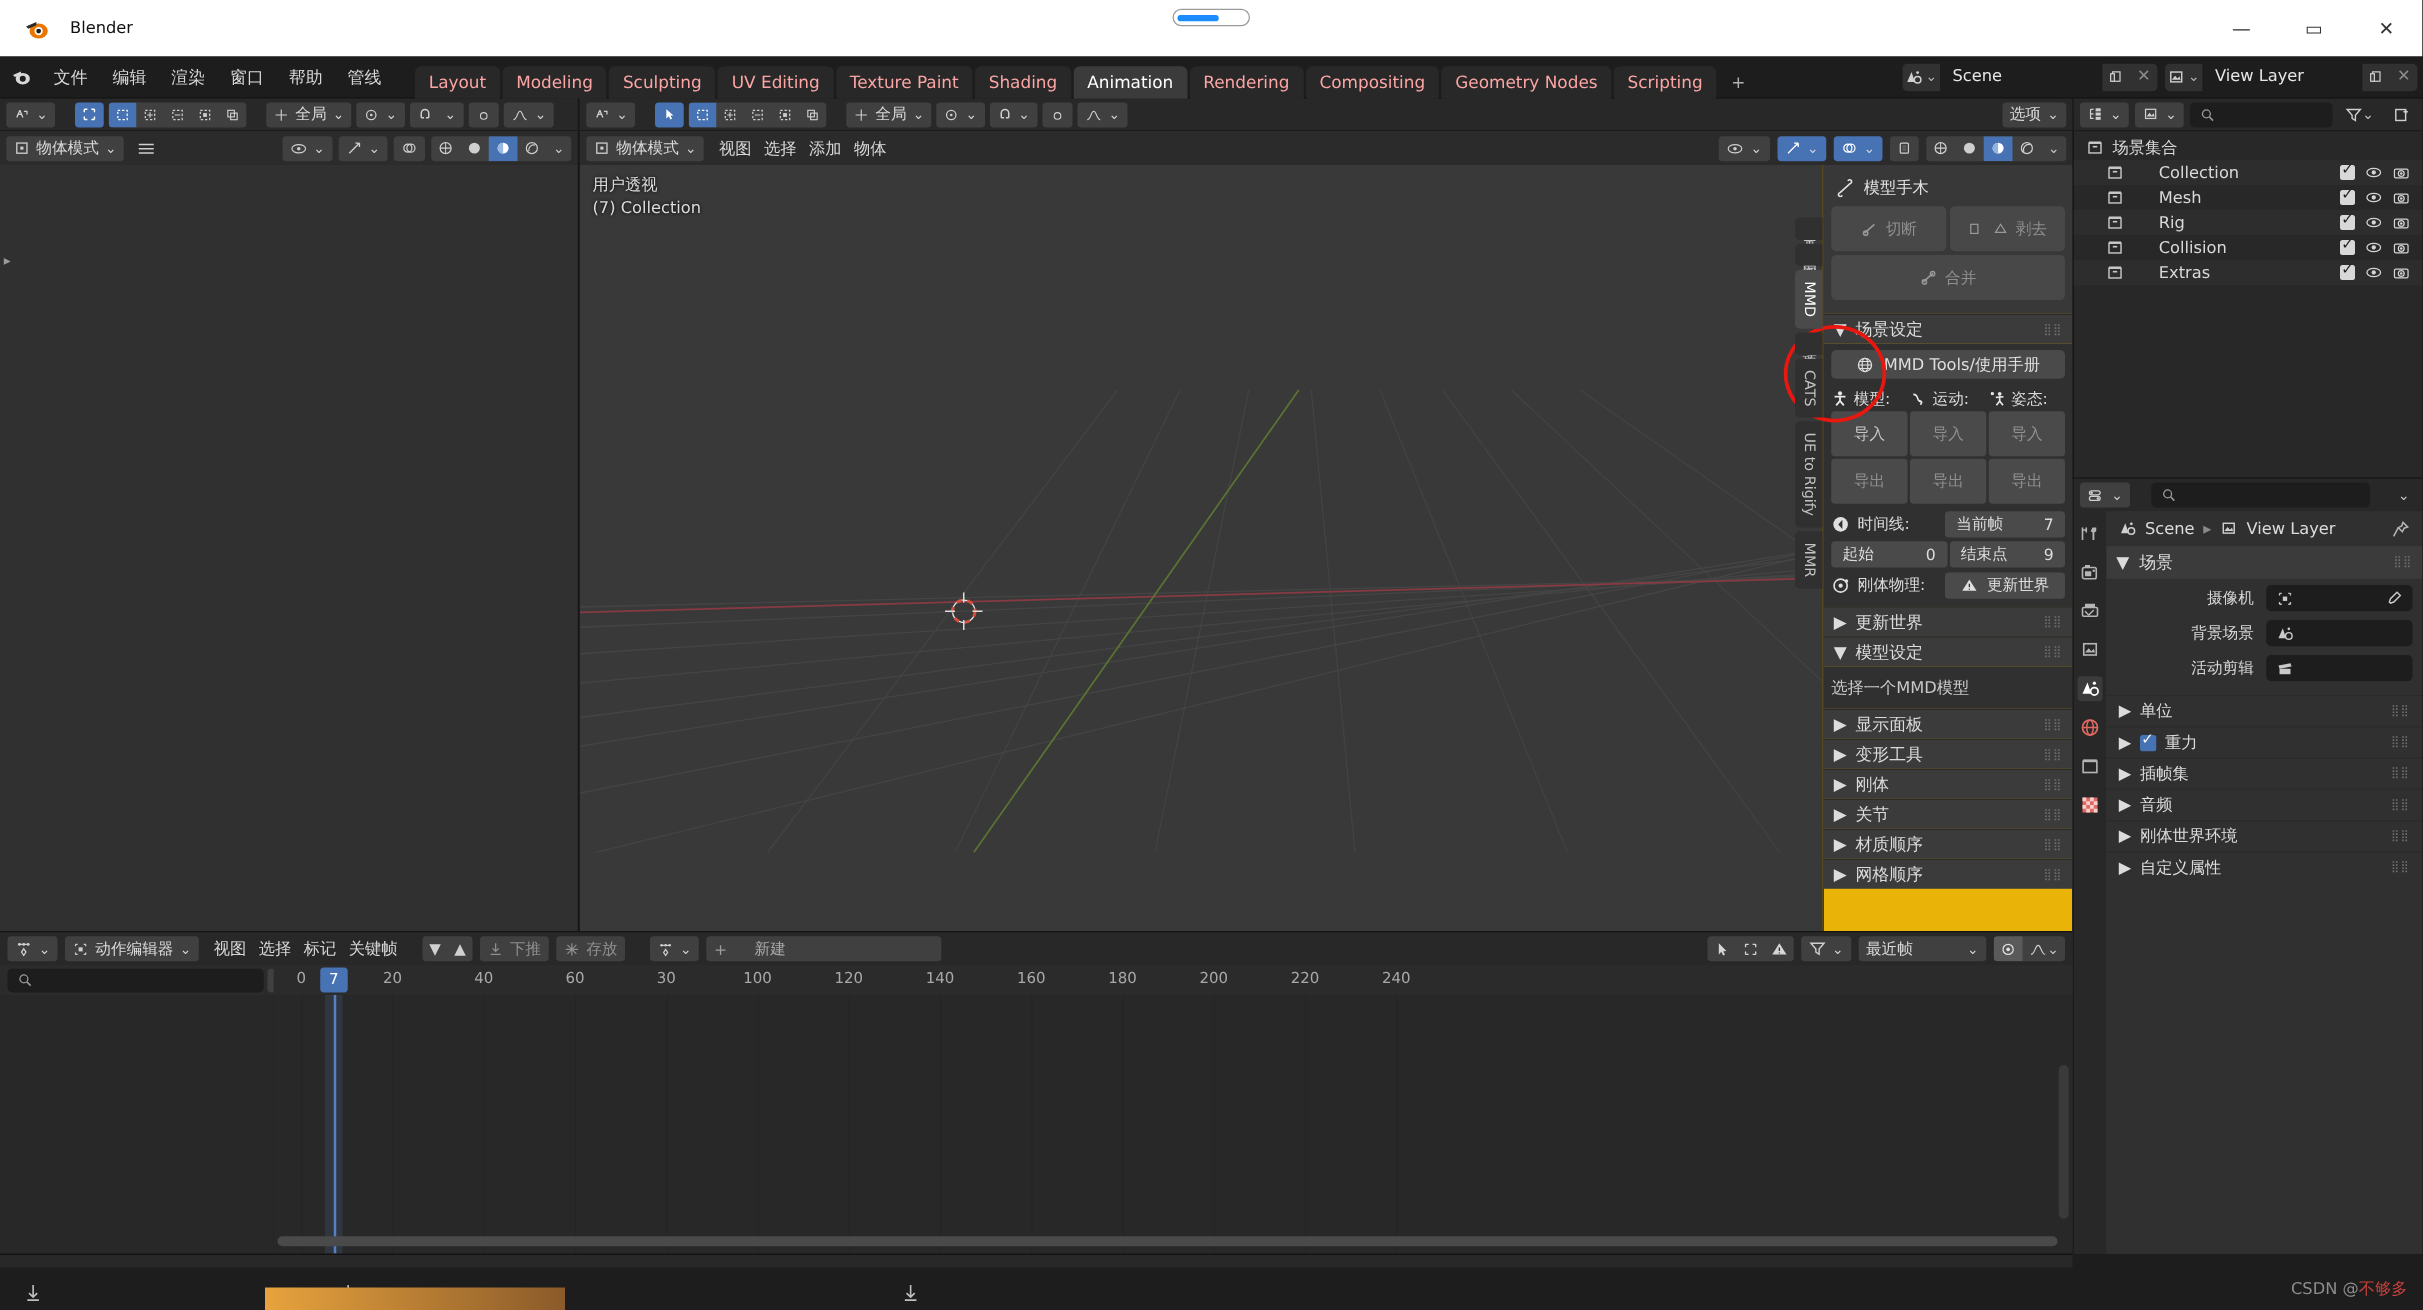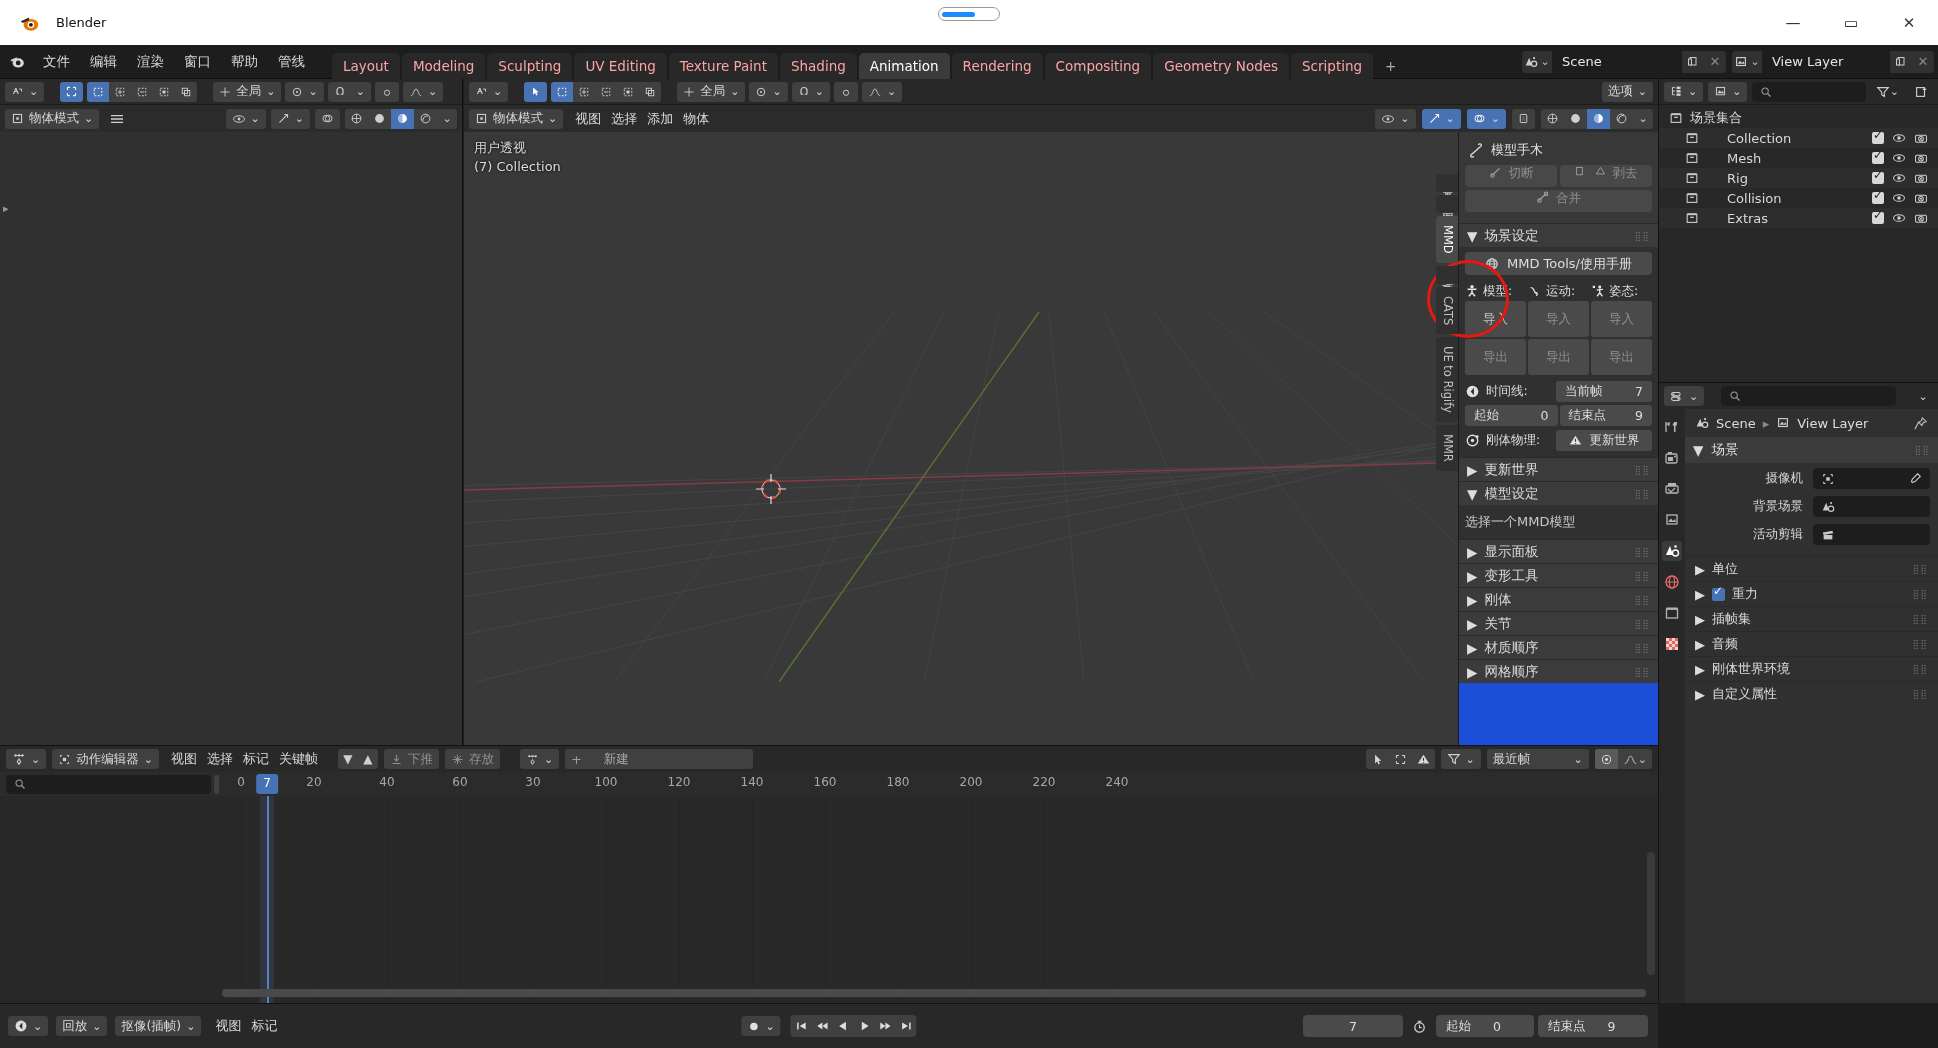--- a/index.html
+++ b/index.html
@@ -82,25 +82,25 @@
   .vp-text2{ position:absolute; left:10px; top:27px; font-size:13px; color:#dcdcdc; text-shadow:0 0 3px #000;}
 
   
   .gizmo{ position:absolute; right:92px; top:8px; width:80px; height:80px;}
 
   
   .vp-tools{ position:absolute; right:10px; top:100px; display:flex; flex-direction:column; gap:5px;}
   .vp-tool{ width:30px;height:30px;border-radius:50%; background:#4a4a4a; display:flex;align-items:center;justify-content:center; color:#e0e0e0;}
 
   
-  .npanel{ position:absolute; right:0; top:26px; bottom:0; width:200px; background:#1d4ed8; border-left:1px solid #1b1b1b;margin-left:26px;}
+  .npanel{ position:absolute; right:0; top:26px; bottom:0; width:200px; background:#eab308; border-left:1px solid #1b1b1b;margin-left:26px;}
   .np-sub{ background:#383838; padding:6px 6px 8px; }
   .np-title{ display:flex; align-items:center; gap:7px; color:#e0e0e0; font-size:13px; padding:3px 0 6px 4px;}
   .np-row{ display:flex; gap:3px; margin-bottom:3px;}
-  .np-btn{ flex:1; height:22px; background:#484848; border-radius:4px; display:flex; justify-content:center; gap:6px; color:#b8b8b8; font-size:12.5px;}
+  .np-btn{ flex:1; height:36px; background:#484848; border-radius:4px; display:flex; align-items:center; justify-content:center; gap:6px; color:#b8b8b8; font-size:12.5px;}
   .np-btn.dis{ color:#8f8f8f; }
   .panel-head{ height:24px; background:#3b3b3b; display:flex; align-items:center; gap:7px; padding:0 8px; border-top:1px solid #2a2a2a; color:#dcdcdc; font-size:13.5px;}
   .panel-head .grip{ margin-left:auto; color:#6e6e6e; letter-spacing:1px; font-size:9px;}
   .panel-body{ background:#303030; padding:5px 6px 6px;}
   .wide-btn{ height:23px; background:#4a4a4a; border-radius:4px; display:flex; align-items:center; justify-content:center; gap:8px; color:#dedede; font-size:13px;}
   .grid3{ display:flex; gap:2px; }
   .grid3 .col{ flex:1; }
   .col-h{ display:flex; align-items:center; gap:4px; color:#dcdcdc; font-size:12.5px; height:20px;}
   .sm-btn{ height:36px; background:#4a4a4a; border-radius:3px; display:flex;align-items:center;justify-content:center; color:#c6c6c6; font-size:12.5px; margin-bottom:2px;}
   .sm-btn.dim{ color:#909090; }
@@ -1464,14 +1464,35 @@
           <span>0</span>
         </div>
         <div class="frpair" style="width:110px">
           <span>结束点</span>
           <span>9</span>
         </div>
       </div>
     </div>
   </div>
 
+  <div class="taskbar">
+    <div class="tbitem" style="left:20px">
+      <svg width="13" height="15" viewBox="0 0 14 16">
+          <path d="M7 1 L7 11M3.5 8 L7 11.5 L10.5 8M2 14h10" stroke="#bfbfbf" stroke-width="1.4" fill="none"></path>
+        </svg>
+    </div>
+    <div class="tbitem" style="left:272px">
+      <svg width="13" height="15" viewBox="0 0 14 16">
+          <path d="M7 1 L7 11M3.5 8 L7 11.5 L10.5 8M2 14h10" stroke="#bfbfbf" stroke-width="1.4" fill="none"></path>
+        </svg>
+    </div>
+    <div class="tbitem" style="left:722px">
+      <svg width="13" height="15" viewBox="0 0 14 16">
+          <path d="M7 1 L7 11M3.5 8 L7 11.5 L10.5 8M2 14h10" stroke="#bfbfbf" stroke-width="1.4" fill="none"></path>
+        </svg>
+    </div>
+    <div class="thumb"></div>
+    <div class="watermark">
+      <span>CSDN @</span><span class="wm-red">不够多</span>
+    </div>
+  </div>
 
 </div>
 
 </body></html>

